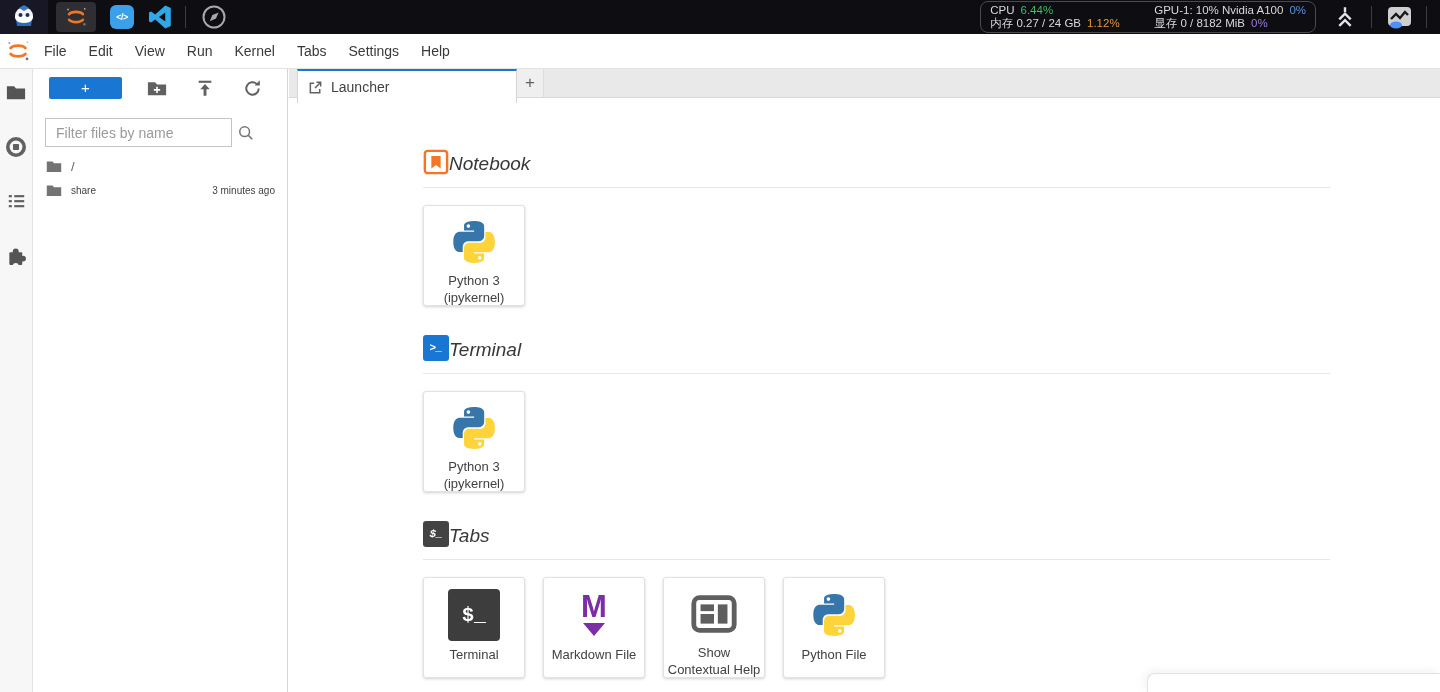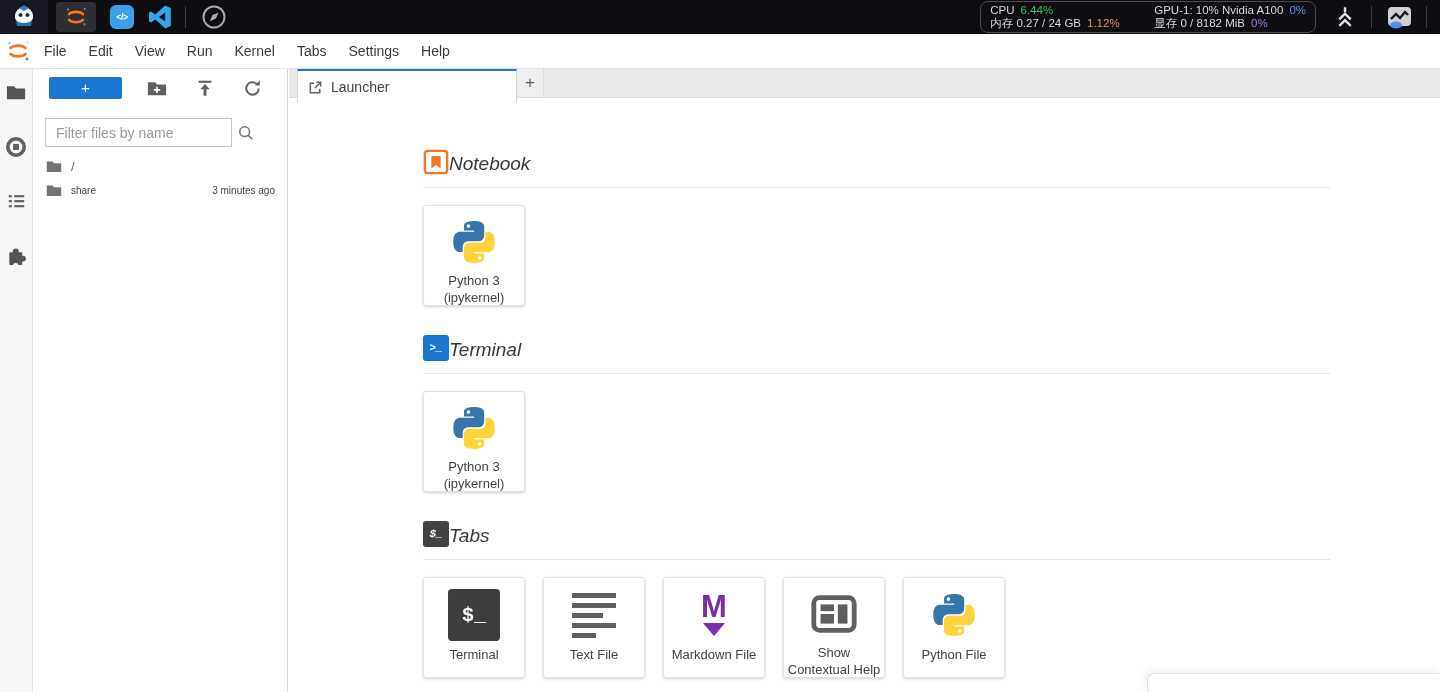--- a/index.html
+++ b/index.html
@@ -372,35 +372,20 @@
               <div class="term-big">
                 <span>$_</span>
               </div>
             </div>
             <div class="card-label">
               <div>Terminal</div>
               <div></div>
             </div>
           </div>
 
-          <div class="card">
-            <div class="card-icon">
-              <div class="txt-lines">
-                <i style="width:100%"></i>
-                  <i style="width:100%"></i>
-                  <i style="width:70%"></i>
-                <i style="width:100%"></i>
-                  <i style="width:55%"></i>
-              </div>
-            </div>
-            <div class="card-label">
-              <div>Text File</div>
-              <div></div>
-            </div>
-          </div>
 
           <div class="card">
             <div class="card-icon">
               <div class="md-icon">
                 <span class="md-m">M</span>
                 <span class="md-arrow"></span>
               </div>
             </div>
             <div class="card-label">
               <div>Markdown File</div>

